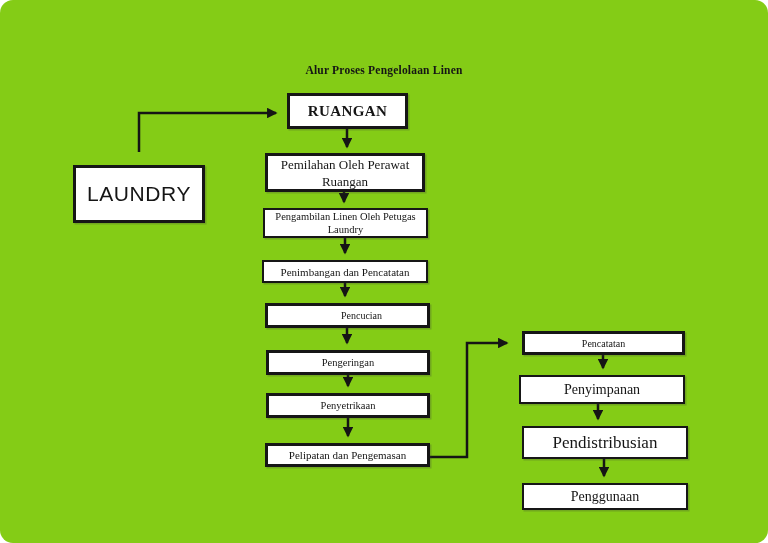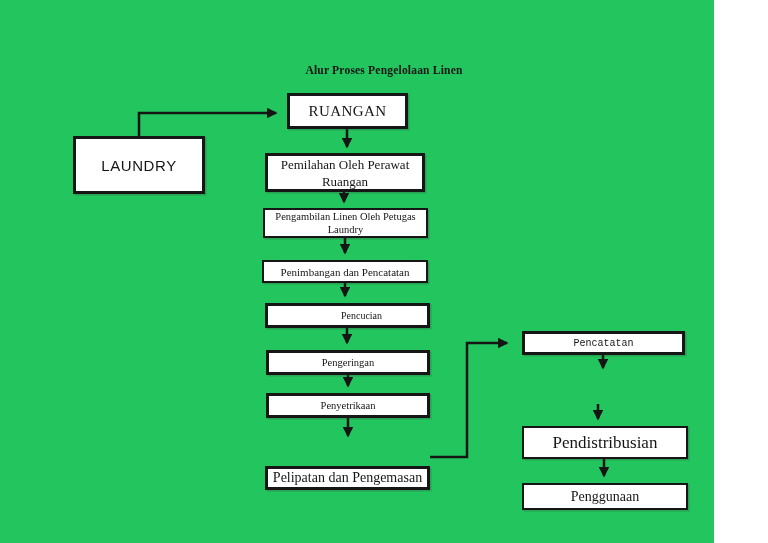--- a/index.html
+++ b/index.html
@@ -1,23 +1,24 @@
 <!DOCTYPE html>
 <html><head>
 <meta charset="utf-8">
 <style>
   html, body { margin: 0; padding: 0; background: #ffffff; }
   .page {
     position: relative;
-    width: 714px;
+    width: 768px;
     height: 543px;
-    background: #22c55e;
+    background: #84cc16;
     font-family: "Liberation Serif", serif;
     color: #151515;
     overflow: hidden;
+    border-radius: 13px;
   }
   .title {
     position: absolute;
     left: 0; top: 64px; width: 768px;
     text-align: center;
     font-size: 11.5px;
     font-weight: bold;
     letter-spacing: 0.2px;
   }
   .connector-layer {
@@ -32,30 +33,30 @@
     border: 2px solid #161616;
     display: flex;
     align-items: center;
     justify-content: center;
     text-align: center;
     box-shadow: 1.5px 1.5px 0 rgba(60,60,60,0.25);
   }
   .thick { border-width: 3px; }
   .sans { font-family: "Liberation Sans", sans-serif; }
 
-  .n-ruangan        { left: 287px; top:  93px; width: 121px; height: 36px; font-size: 15px; letter-spacing: 0.4px; }
-  .n-laundry        { left:  73px; top: 136px; width: 132px; height: 58px; font-size: 15px; letter-spacing: 0.6px; }
+  .n-ruangan        { left: 287px; top:  93px; width: 121px; height: 36px; font-size: 15px; letter-spacing: 0.4px; font-weight: bold; }
+  .n-laundry        { left:  73px; top: 165px; width: 132px; height: 58px; font-size: 21px; letter-spacing: 0.6px; }
   .n-pemilahan      { left: 265px; top: 153px; width: 160px; height: 39px; font-size: 13px; line-height: 17px; padding: 0 6px; }
   .n-pengambilan    { left: 263px; top: 208px; width: 165px; height: 30px; font-size: 10.5px; line-height: 13px; padding: 0 8px; }
   .n-penimbangan    { left: 262px; top: 260px; width: 166px; height: 23px; font-size: 11px; text-align: center; }
   .n-pencucian      { left: 265px; top: 303px; width: 165px; height: 25px; font-size: 10px; padding-left: 28px; }
   .n-pengeringan    { left: 266px; top: 350px; width: 164px; height: 25px; font-size: 10.5px; text-align: right; }
   .n-penyetrikaan   { left: 266px; top: 393px; width: 164px; height: 25px; font-size: 10.5px; }
-  .n-pelipatan      { left: 265px; top: 466px; width: 165px; height: 24px; font-size: 14px; }
-  .n-pencatatan     { left: 522px; top: 331px; width: 163px; height: 24px; font-size: 10px; font-family: Liberation Mono, monospace; }
+  .n-pelipatan      { left: 265px; top: 443px; width: 165px; height: 24px; font-size: 11px; }
+  .n-pencatatan     { left: 522px; top: 331px; width: 163px; height: 24px; font-size: 10px; }
   .n-penyimpanan    { left: 519px; top: 375px; width: 166px; height: 29px; font-size: 14px; }
   .n-pendistribusian{ left: 522px; top: 426px; width: 166px; height: 33px; font-size: 17px; }
   .n-penggunaan     { left: 522px; top: 483px; width: 166px; height: 27px; font-size: 14px; }
 </style>
 </head>
 <body>
 
 <div class="page">
 
   <div class="title">Alur Proses Pengelolaan Linen</div>
@@ -85,16 +86,17 @@
   <div class="node thick n-ruangan">RUANGAN</div>
   <div class="node thick sans n-laundry">LAUNDRY</div>
   <div class="node thick n-pemilahan">Pemilahan Oleh Perawat Ruangan</div>
   <div class="node n-pengambilan">Pengambilan Linen Oleh Petugas Laundry</div>
   <div class="node n-penimbangan">Penimbangan dan Pencatatan</div>
   <div class="node thick n-pencucian">Pencucian</div>
   <div class="node thick n-pengeringan">Pengeringan</div>
   <div class="node thick n-penyetrikaan">Penyetrikaan</div>
   <div class="node thick n-pelipatan">Pelipatan dan Pengemasan</div>
   <div class="node thick n-pencatatan">Pencatatan</div>
+  <div class="node n-penyimpanan">Penyimpanan</div>
   <div class="node n-pendistribusian">Pendistribusian</div>
   <div class="node n-penggunaan">Penggunaan</div>
 
 </div>
 
 </body></html>

